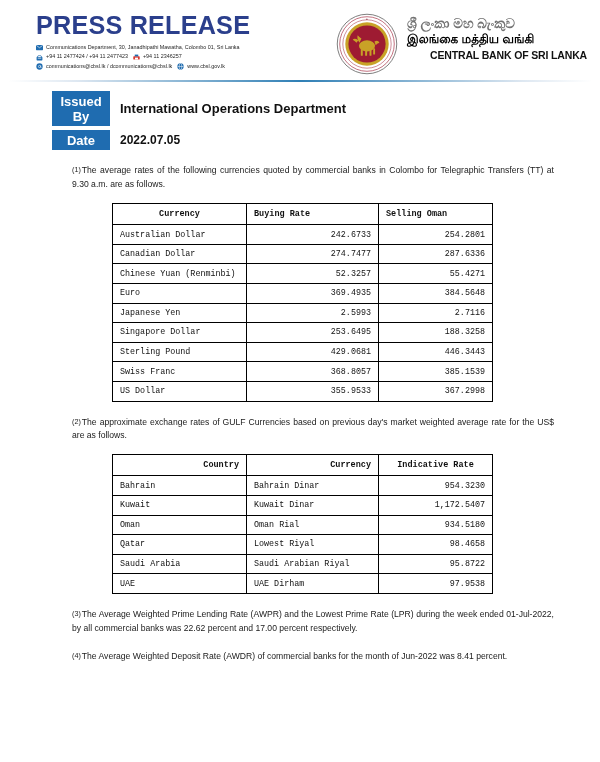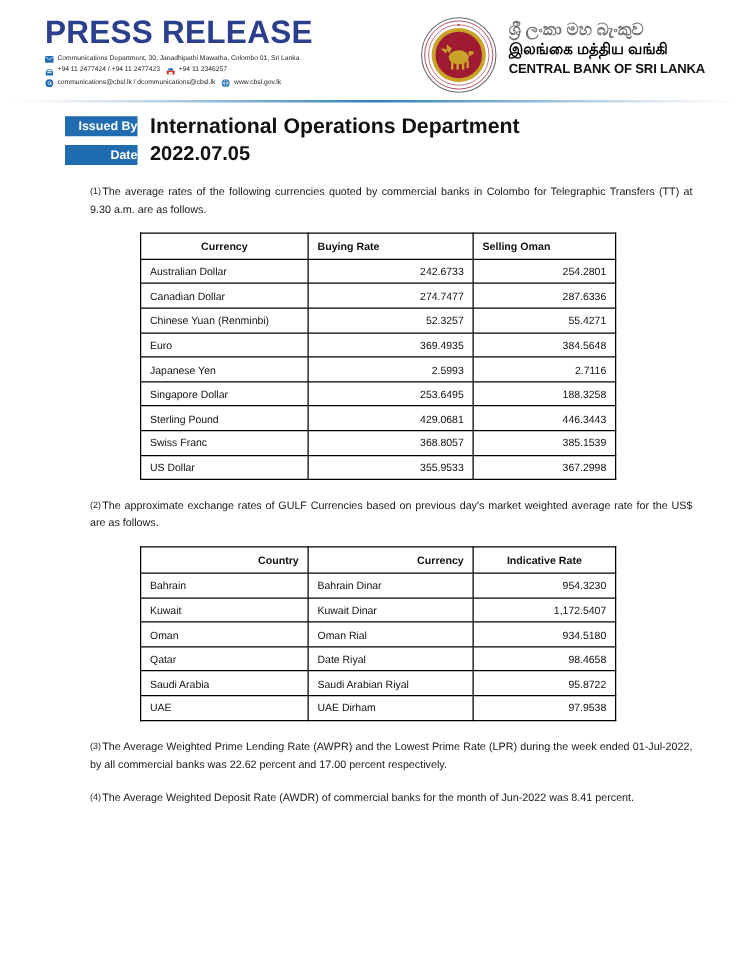--- a/index.html
+++ b/index.html
@@ -85,20 +85,21 @@
     white-space: nowrap;
   }
   .bank-en {
     font-size: 10.5px;
     font-weight: bold;
     color: #111111;
     letter-spacing: -0.15px;
     line-height: 1.3;
     margin-top: 1px;
     white-space: nowrap;
+    margin-left: 23px;
   }
 
   .divider {
     height: 2px;
     margin: 5px 8px 0 8px;
     background: linear-gradient(to right,
         rgba(255,255,255,0) 0%,
         rgba(120,160,200,0.25) 12%,
         #2f7fb5 50%,
         rgba(120,160,200,0.25) 88%,
@@ -111,53 +112,53 @@
   }
   .meta-row {
     display: flex;
     align-items: center;
     margin-bottom: 4px;
   }
   .meta-badge {
     width: 58px;
     background: #1f6cb0;
     color: #ffffff;
-    font-size: 10px;
-    font-weight: bold;
-    text-align: right;
+    font-size: 13px;
+    font-weight: bold;
+    text-align: center;
     padding: 2.6px 0;
     flex: 0 0 58px;
   }
   .meta-value {
     margin-left: 10px;
-    font-size: 17px;
+    font-size: 13px;
     font-weight: bold;
     color: #111111;
   }
-  .meta-value.date { font-size: 16px; }
+  .meta-value.date { font-size: 12px; }
 
   
   .content {
     padding: 0 46px 0 72px;
   }
   .para {
     font-size: 8.6px;
     line-height: 1.62;
     color: #1a1a1a;
     text-align: justify;
     margin: 14px 0 0 0;
   }
   .para .num {
     font-size: 7.2px;
     vertical-align: 1px;
     margin-right: 1px;
   }
 
   
-  .tbl-wrap { padding: 0 46px 0 112px; }
+  .tbl-wrap { padding: 0 46px 0 112px; font-family: Liberation Mono, monospace; }
   table.rates {
     border-collapse: collapse;
     width: 380px;
     table-layout: fixed;
     margin-top: 11px;
   }
   table.rates th,
   table.rates td {
     border: 1px solid #000000;
     font-size: 8.4px;
@@ -389,21 +390,21 @@
           <td class="name">Kuwait Dinar</td>
           <td class="num">1,172.5407</td>
         </tr>
       <tr>
           <td class="name">Oman</td>
           <td class="name">Oman Rial</td>
           <td class="num">934.5180</td>
         </tr>
       <tr>
           <td class="name">Qatar</td>
-          <td class="name">Date Riyal</td>
+          <td class="name">Lowest Riyal</td>
           <td class="num">98.4658</td>
         </tr>
       <tr>
           <td class="name">Saudi Arabia</td>
           <td class="name">Saudi Arabian Riyal</td>
           <td class="num">95.8722</td>
         </tr>
       <tr>
           <td class="name">UAE</td>
           <td class="name">UAE Dirham</td>

